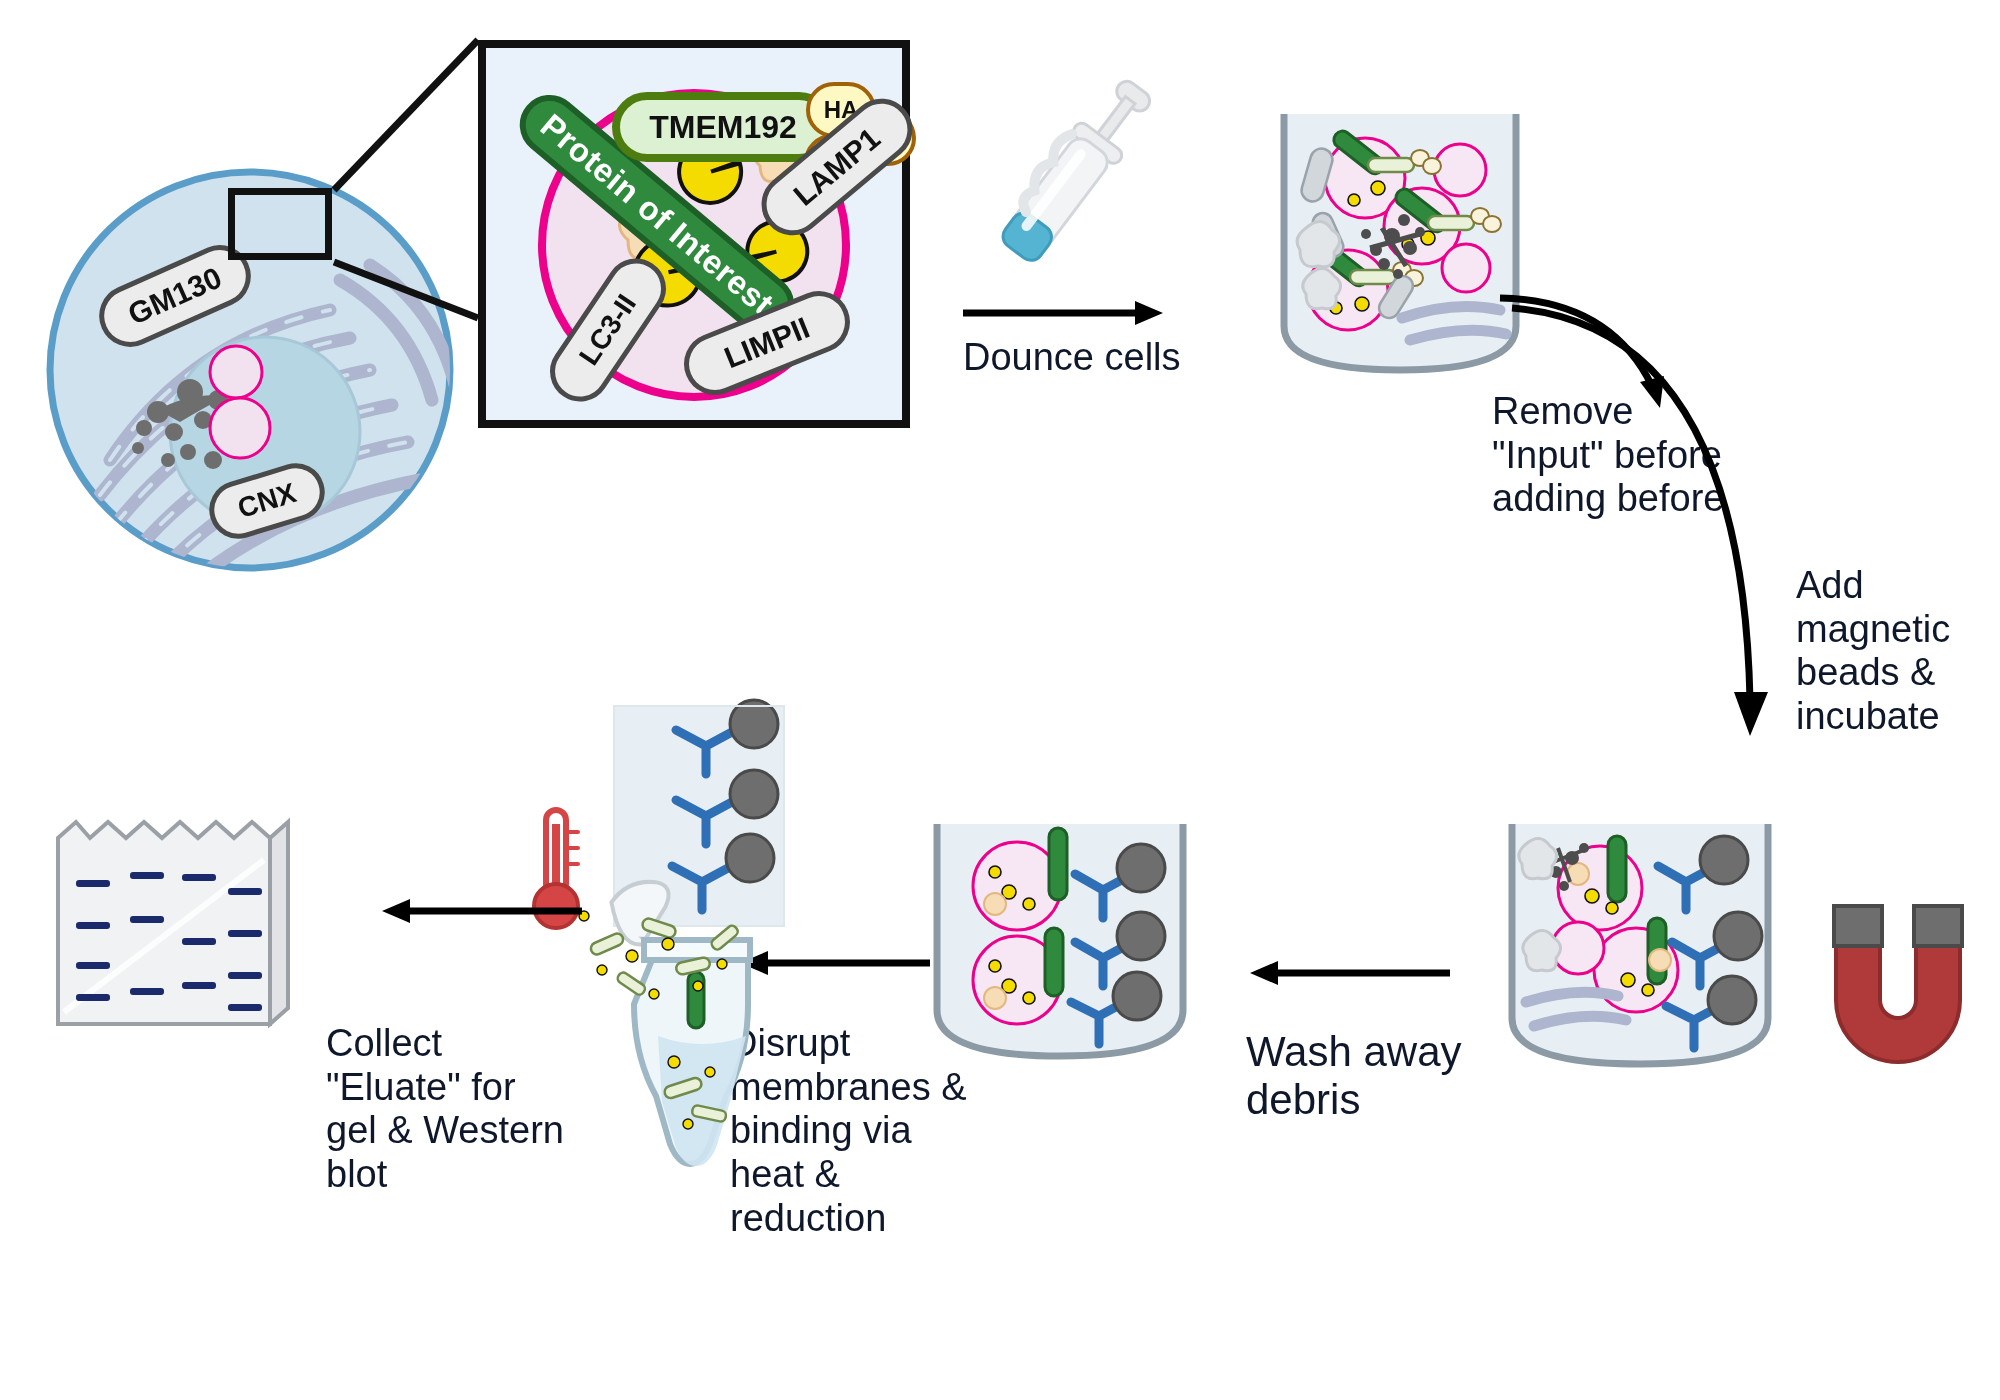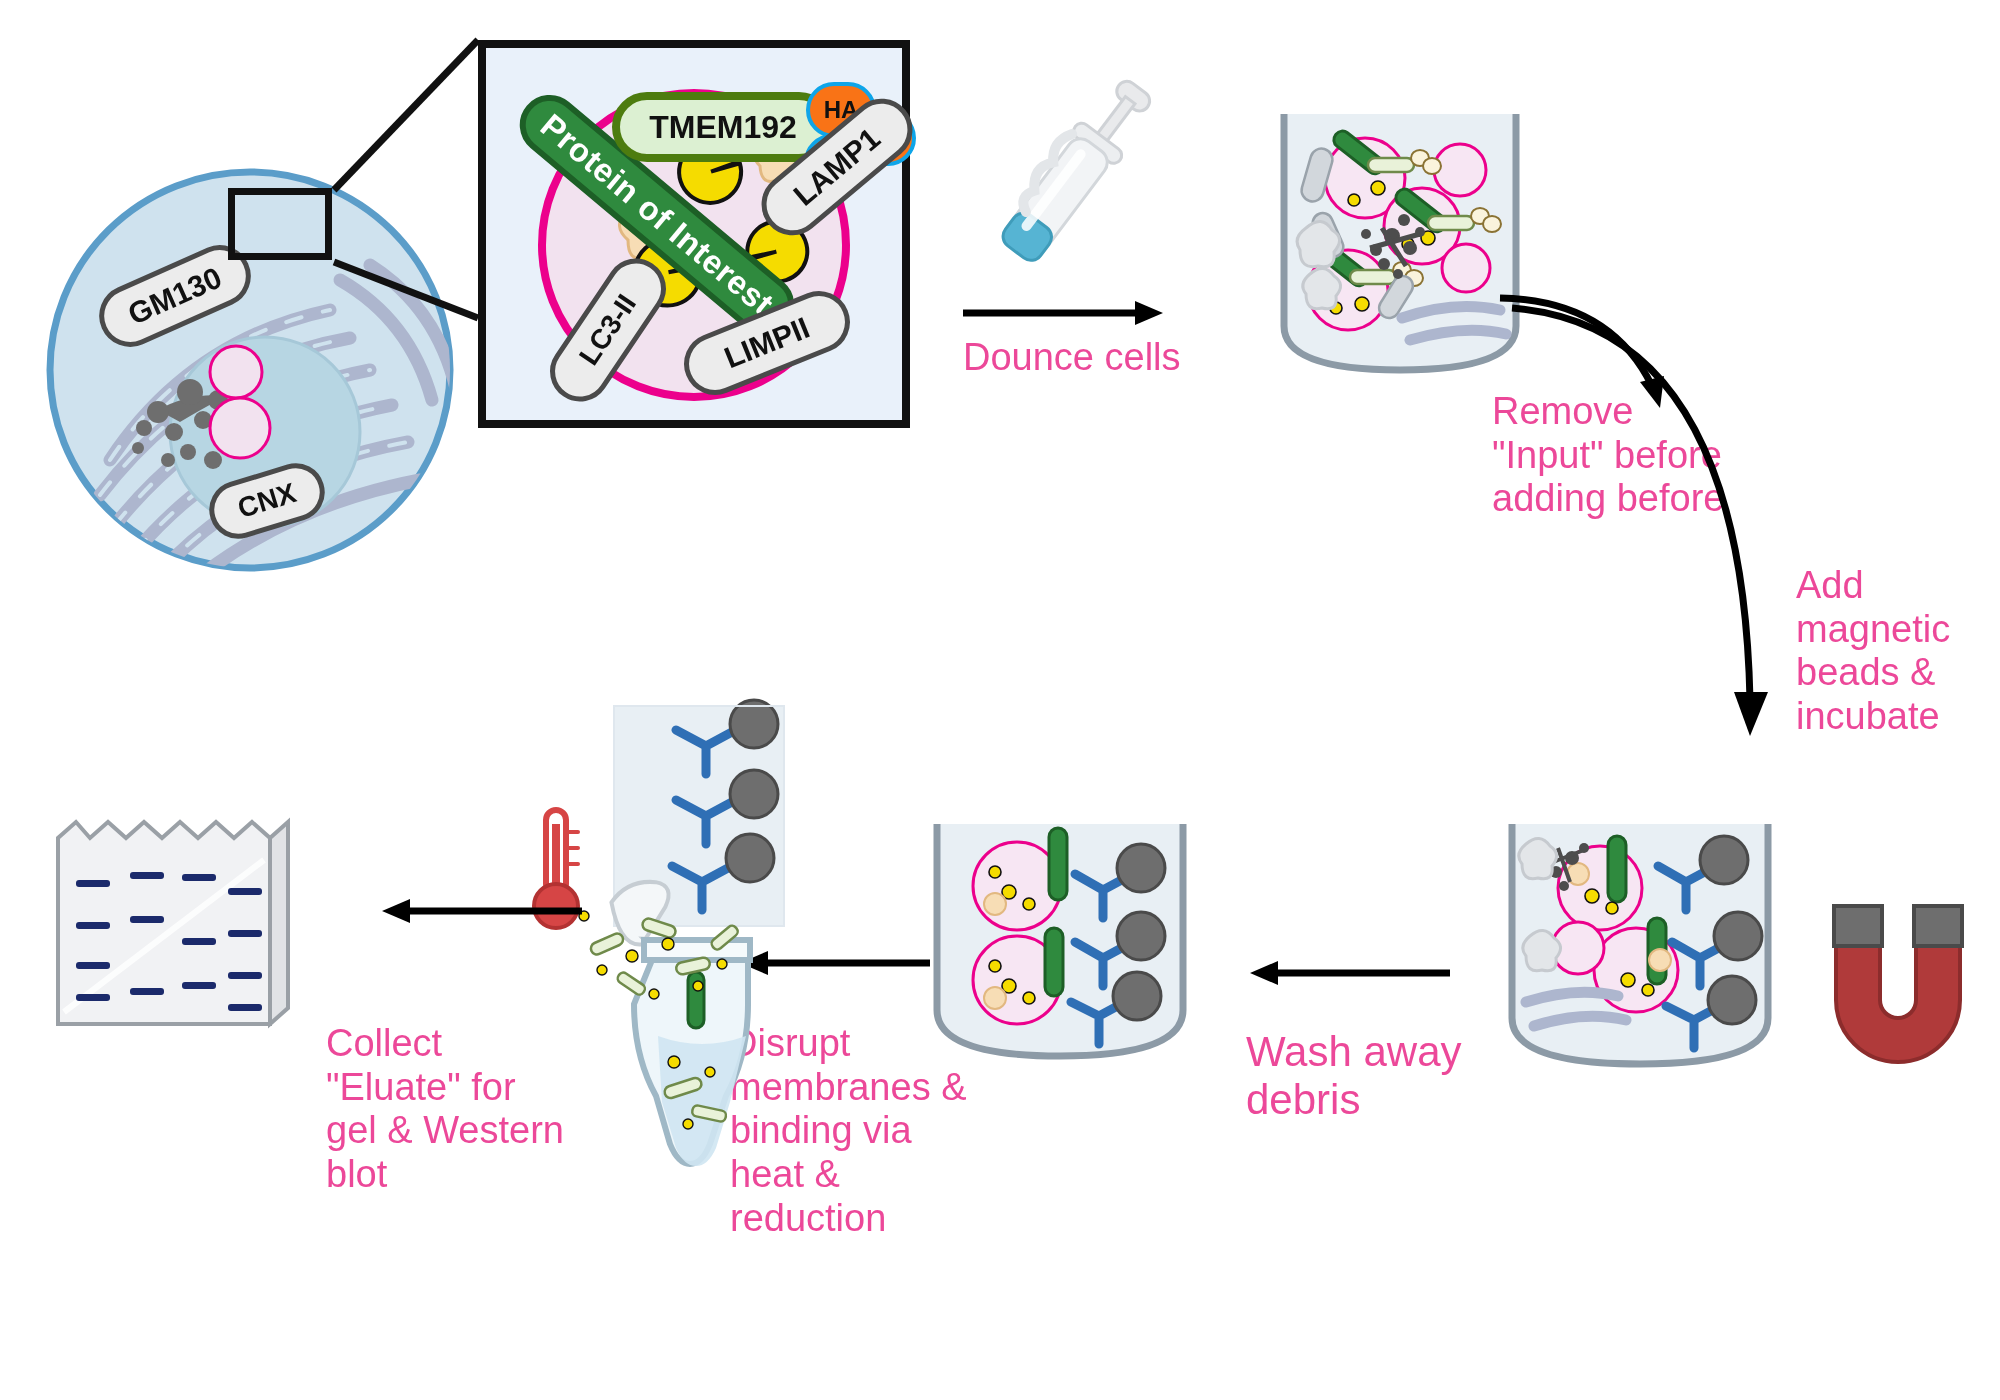--- a/index.html
+++ b/index.html
@@ -1,24 +1,24 @@
 <!DOCTYPE html>
 <html><head>
 <meta charset="utf-8">
 <style>
   html,body{margin:0;padding:0;background:#ffffff;}
   body{width:2000px;height:1400px;position:relative;overflow:hidden;
        font-family:"Liberation Sans","DejaVu Sans",sans-serif;color:#111;}
   .abs{position:absolute;}
-  .lbl{position:absolute;font-size:34px;line-height:1.15;color:#ec4899;white-space:pre-line;font-weight:400;}
+  .lbl{position:absolute;font-size:34px;line-height:1.15;color:#0f172a;white-space:pre-line;font-weight:400;}
   .pill{position:absolute;display:flex;align-items:center;justify-content:center;
         border-radius:999px;font-weight:700;white-space:nowrap;}
   .pill-grey{background:#ececec;border:5px solid #4a4a4a;color:#111;}
   .pill-green{background:#dcf0d2;border:8px solid #4d7c0f;color:#111;}
-  .pill-tan{background:#f97316;border:4px solid #0ea5e9;color:#111;}
+  .pill-tan{background:#fef9c3;border:4px solid #a16207;color:#111;}
   svg{display:block;overflow:visible;}
 </style>
 </head>
 <body>
 
 <div class="abs" style="left:40px;top:160px;width:440px;height:420px;">
   <svg width="440" height="420" viewBox="0 0 440 420">
     <defs>
       <clipPath id="cellclip">
           <ellipse cx="210" cy="210" rx="200" ry="198"></ellipse>

